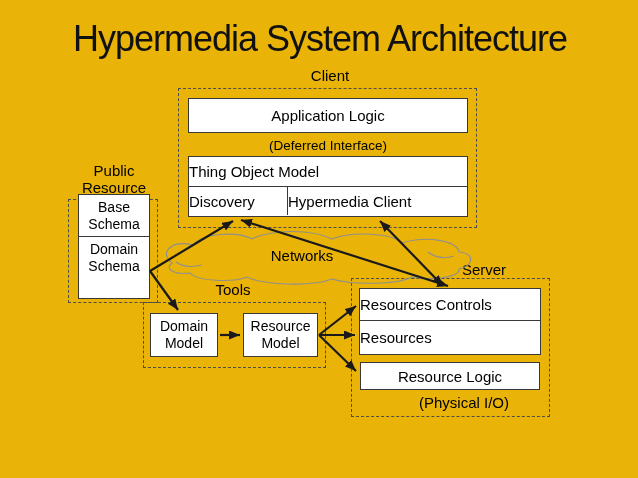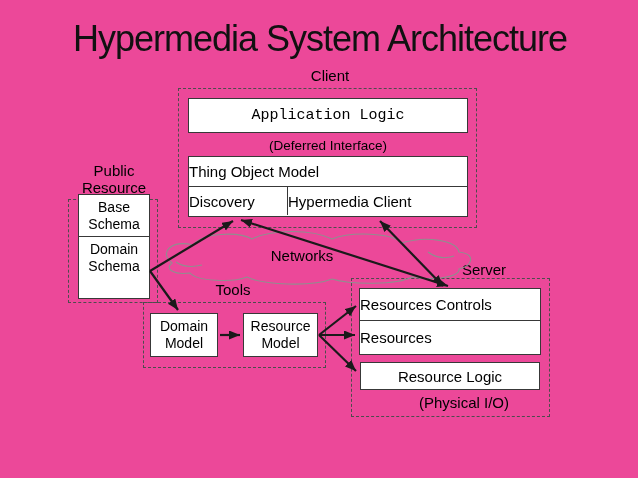--- a/index.html
+++ b/index.html
@@ -1,17 +1,17 @@
 <!DOCTYPE html>
 <html><head>
 <meta charset="utf-8">
 <style>
   html,body{margin:0;padding:0;background:#fff;}
   #slide{
-    position:relative;width:638px;height:478px;background:#ec4899;overflow:hidden;
+    position:relative;width:638px;height:478px;background:#eab308;overflow:hidden;
     font-family:"Liberation Sans",sans-serif;color:#000;
   }
   .abs{position:absolute;}
   #title{
     left:40px;top:18px;width:560px;text-align:center;
     font-size:36px;letter-spacing:-1px;color:#111;white-space:nowrap;
   }
   .zone-label{font-size:15px;text-align:center;color:#000;}
   .dashed-box{border:1.6px dashed #4d4d4d;box-sizing:border-box;background:transparent;}
   .solid-box{
@@ -29,21 +29,21 @@
 </head>
 <body>
 
 <div id="slide">
 
   <div class="abs" id="title">Hypermedia System Architecture</div>
 
   <div class="abs zone-label" style="left:270px;top:67px;width:120px;">Client</div>
   <div class="abs dashed-box" style="left:178px;top:88px;width:299px;height:140px;"></div>
 
-  <div class="abs solid-box" style="left:188px;top:98px;width:280px;height:35px;font-family:Liberation Mono, monospace;">
+  <div class="abs solid-box" style="left:188px;top:98px;width:280px;height:35px;">
     <span>Application Logic</span>
   </div>
 
   <div class="abs small-text" style="left:188px;top:138px;width:280px;text-align:center;">(Deferred Interface)</div>
 
   <div class="abs" style="left:188px;top:156px;width:280px;height:61px;border:1.5px solid #383838;box-sizing:border-box;background:#fff;">
     <div class="stack-row" style="width:100%;height:29px;font-size:15px;">
       <span>Thing Object Model</span>
     </div>
     <div style="display:flex;width:100%;height:29px;border-top:1.5px solid #383838;box-sizing:border-box;">

